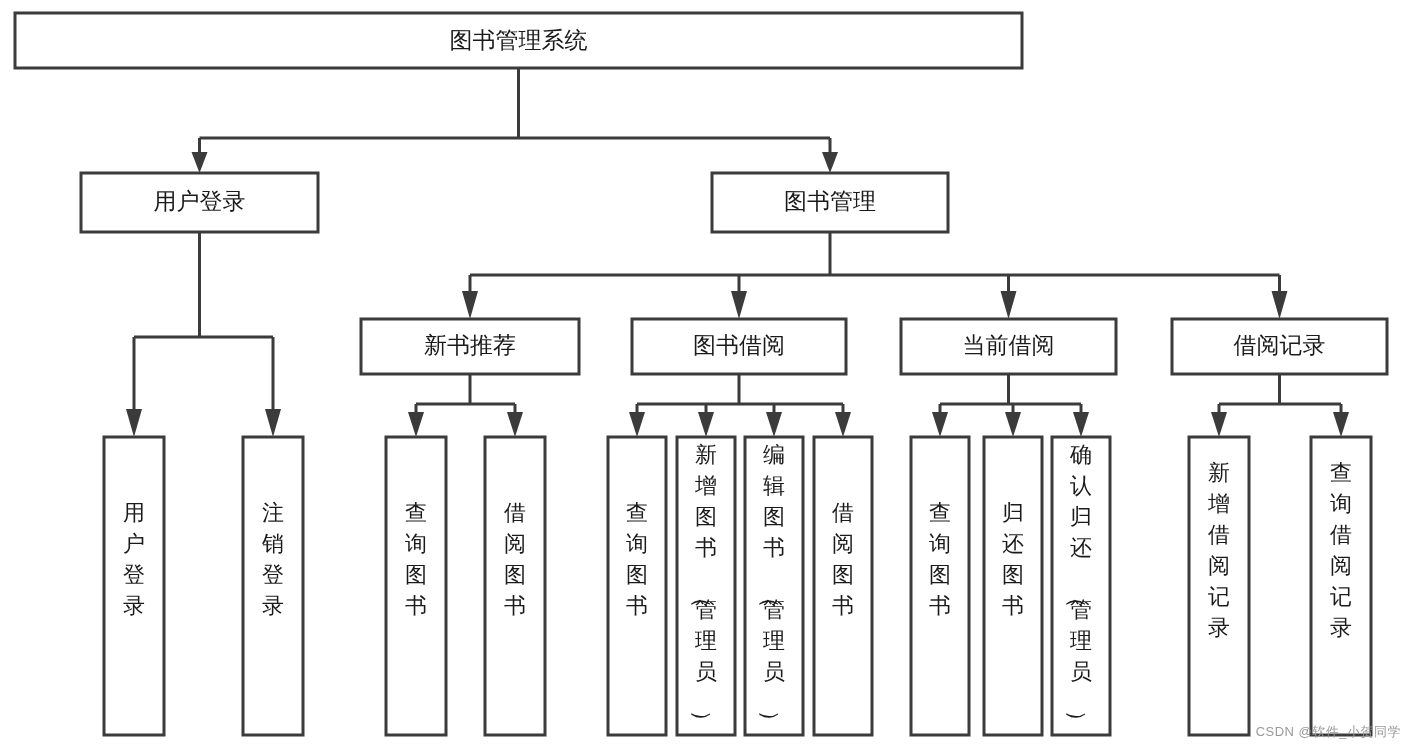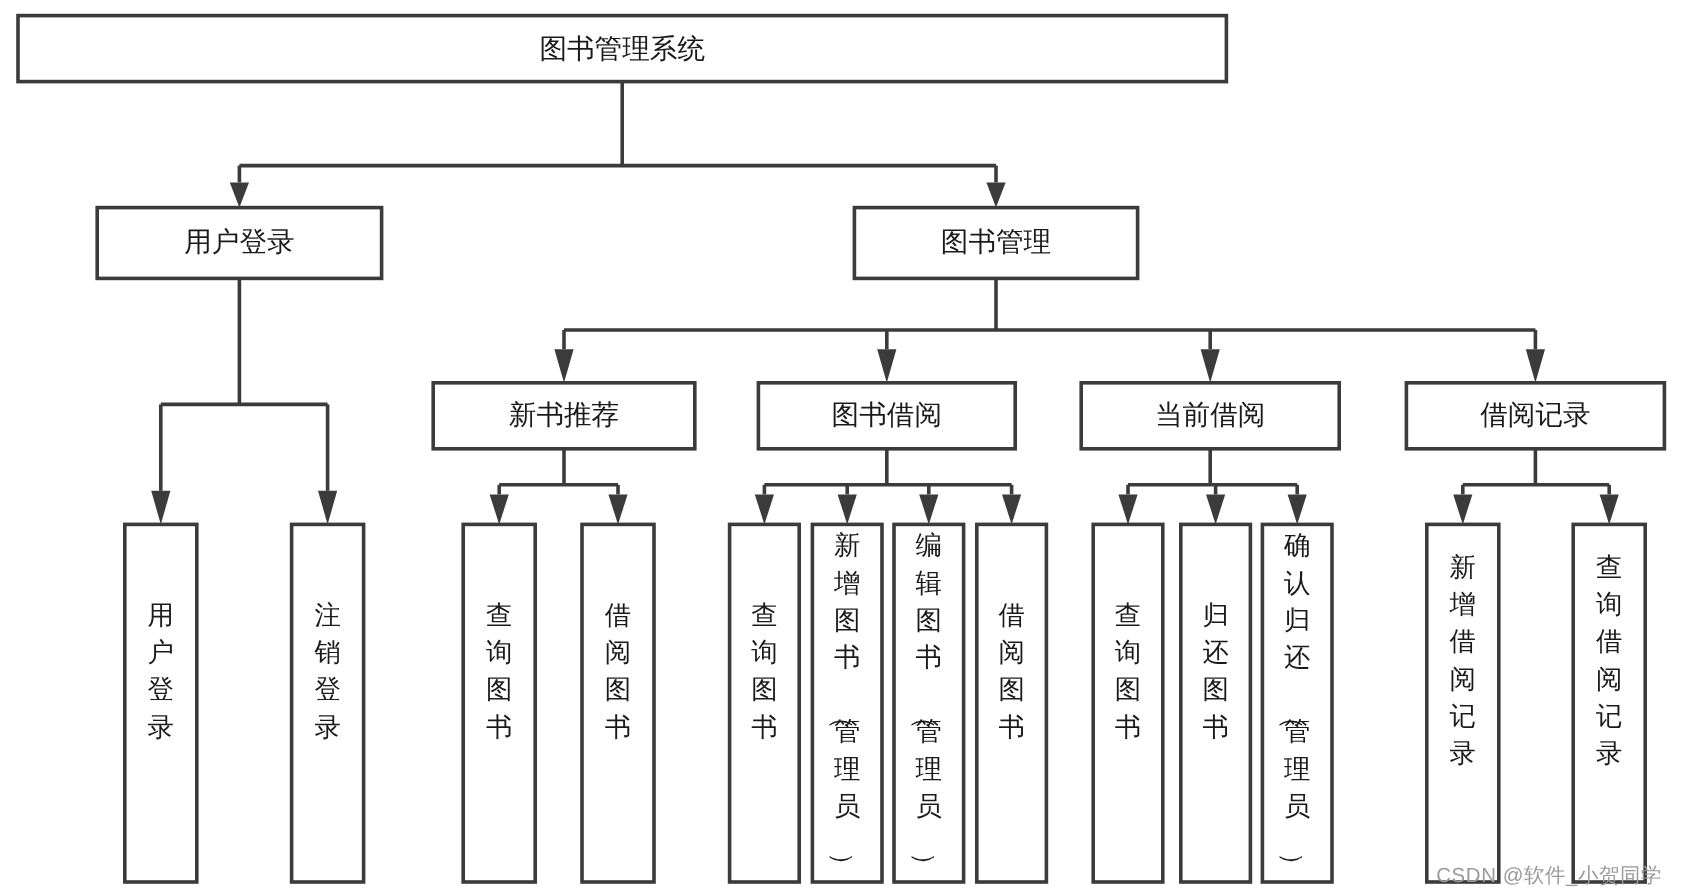--- a/index.html
+++ b/index.html
@@ -44,24 +44,24 @@
     dominant-baseline: middle;
   }
   .node-label-v {
     font-family: "Liberation Sans", "DejaVu Sans", sans-serif;
     font-size: 22px;
     fill: #1a1a1a;
     text-anchor: middle;
   }
   .watermark {
     position: absolute;
-    right: 20px;
+    right: 4px;
     bottom: 6px;
     font-family: "Liberation Sans", "DejaVu Sans", sans-serif;
-    font-size: 17px;
+    font-size: 13px;
     color: #9a9a9a;
     white-space: nowrap;
     letter-spacing: 0.5px;
   }
 </style>
 </head>
 <body>
 
 <div id="root">
 

